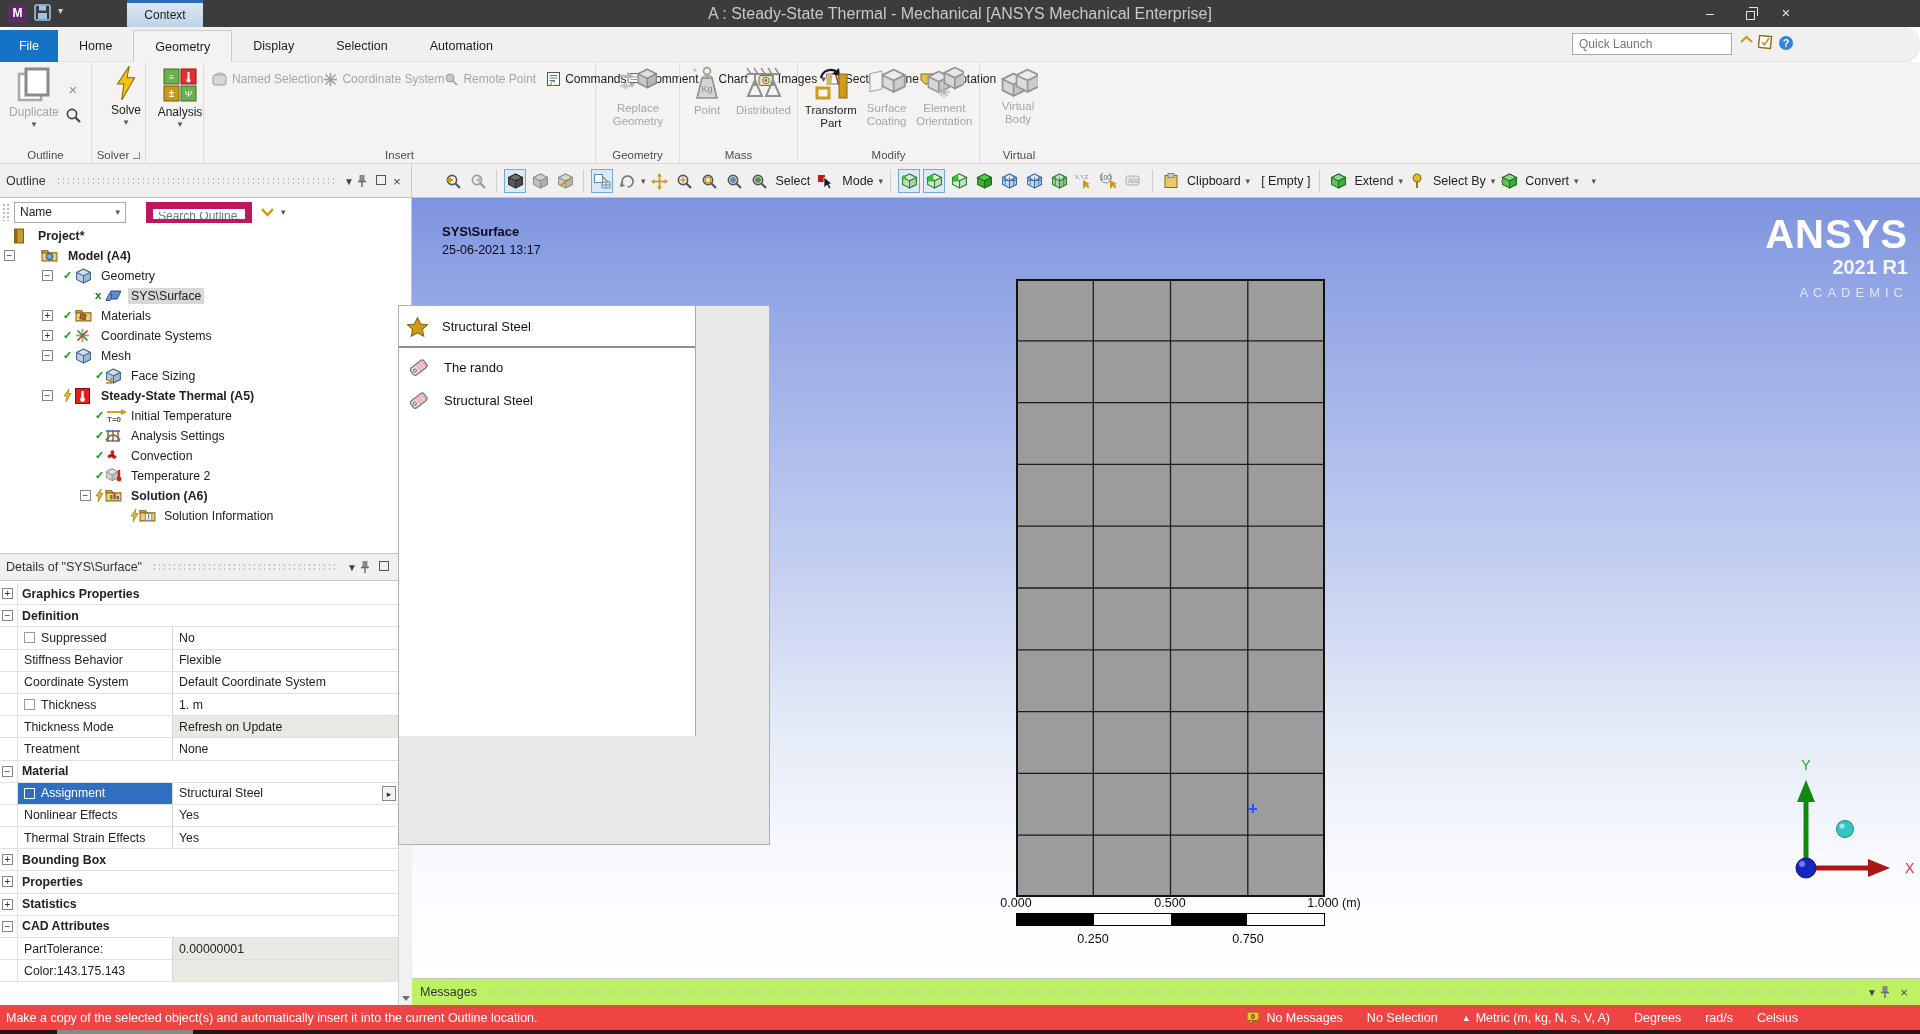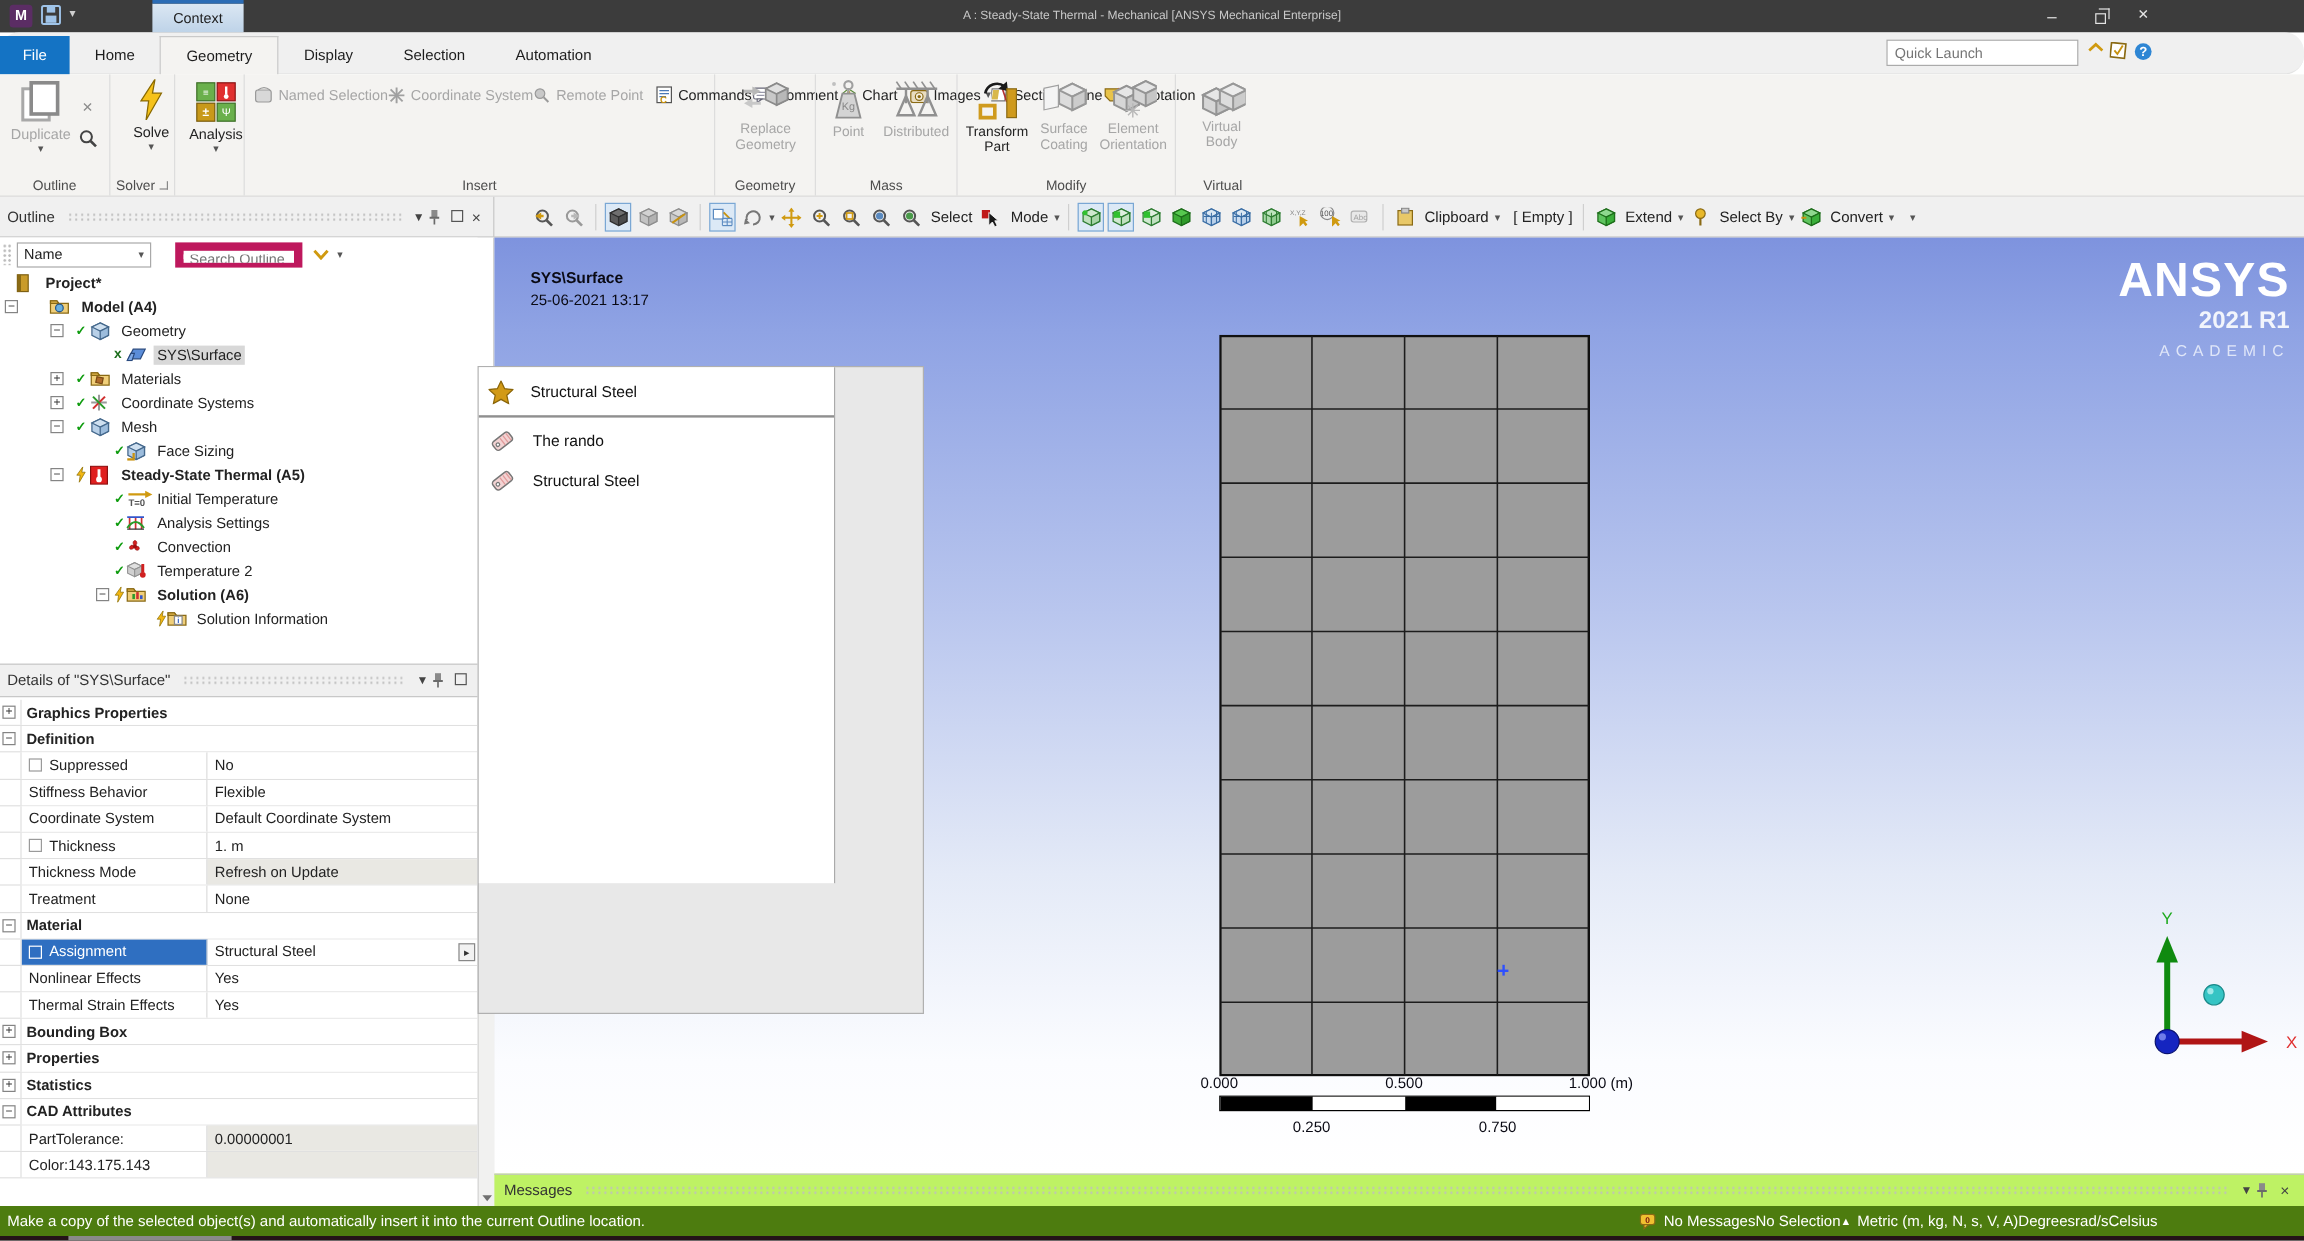--- a/index.html
+++ b/index.html
@@ -8,21 +8,21 @@
   [data-interactable]{box-sizing:border-box;}
   
   .titlebar{position:absolute;left:0;top:0;width:1920px;height:27px;background:#3c3c3c;}
   .app-ic{position:absolute;left:8px;top:4px;width:19px;height:19px;background:#5b2d64;border-radius:3px;
           color:#fff;font-weight:bold;font-size:12px;text-align:center;line-height:19px;}
   .save-ic{position:absolute;left:34px;top:4px;}
   .qat-caret{position:absolute;left:58px;top:5px;color:#cfcfcf;font-size:10px;}
   .ctx-tab{position:absolute;left:127px;top:0;width:76px;height:27px;background:linear-gradient(#dbe7f3,#bed3e8);
            border-top:3px solid #2b6cb5;color:#1d1d1d;text-align:center;line-height:24px;font-size:12px;}
   .win-title{position:absolute;left:400px;right:400px;top:0;height:27px;text-align:center;line-height:27px;
-             color:#c9c9c9;font-size:10px;white-space:nowrap;}
+             color:#c9c9c9;font-size:16px;white-space:nowrap;}
   .winbtn{position:absolute;top:0;width:34px;height:26px;color:#e4e4e4;text-align:center;line-height:26px;font-size:14px;}
   .wb-min{left:1693px;} .wb-res{left:1733px;} .wb-cls{left:1769px;font-size:15px;}
   .res-glyph{display:inline-block;width:9px;height:9px;border:1.5px solid #e4e4e4;position:relative;top:2px;}
   .res-glyph:before{content:"";position:absolute;left:2px;top:-5px;width:8px;height:8px;border:1.5px solid #e4e4e4;border-left:none;border-bottom:none;}
   
   .menubar{position:absolute;left:0;top:27px;width:1920px;height:35px;background:#f0f0f0;border-bottom:1px solid #e3e3e3;border-radius:16px;}
   .file-btn{position:absolute;left:0;top:3px;width:58px;height:32px;background:#1473c4;color:#fff;text-align:center;line-height:32px;font-size:12.5px;}
   .mtabs{position:absolute;left:58px;top:3px;height:32px;display:flex;}
   .mtab{padding:0 21px;line-height:32px;font-size:12.5px;color:#1d1d1d;}
   .mtab.active{background:#f4f3f1;border:1px solid #c9c9c9;border-bottom:none;}
@@ -111,23 +111,23 @@
   .rseg{flex:1;} .rseg.b{background:#000;} .rseg.w{background:#fff;}
   .triad{position:absolute;left:1330px;top:552px;}
   
   .popup{position:absolute;left:398px;top:305px;width:372px;height:540px;background:#e8e8e8;border:1px solid #b0b0b0;box-sizing:border-box;}
   .popwhite{position:absolute;left:0;top:0;width:297px;height:430px;background:#fff;border-right:1px solid #aaa;padding-top:4px;box-sizing:border-box;}
   .pitem{display:flex;align-items:center;height:33px;padding-left:8px;gap:14px;}
   .plabel{font-size:13px;color:#111;}
   .psep{height:2px;background:#8f8f8f;margin:3px 0;}
   
   .msgbar{position:absolute;left:412px;top:978px;width:1508px;height:27px;background:#bef264;border-top:1px solid #c4c4c4;display:flex;align-items:center;padding:0 8px;box-sizing:border-box;}
-  .statusbar{position:absolute;left:0;top:1005px;width:1920px;height:25px;background:#4d7c0f;color:#fff;display:flex;align-items:center;font-size:12.5px;}
+  .statusbar{position:absolute;left:0;top:1005px;width:1920px;height:25px;background:#ef4444;color:#fff;display:flex;align-items:center;font-size:12.5px;}
   .sb-hint{margin-left:6px;white-space:nowrap;}
-  .sb-right{position:absolute;right:122px;display:flex;align-items:flex-end;white-space:nowrap;}
+  .sb-right{position:absolute;right:122px;display:flex;align-items:flex-end;gap:24px;white-space:nowrap;}
   .sb-item{display:flex;align-items:center;gap:5px;}
   .bstrip{position:absolute;left:0;top:1030px;width:1920px;height:4px;background:#241418;}
   .bseg{position:absolute;left:57px;top:0;width:136px;height:4px;background:#8a8a8a;}
   svg{display:block;}
   .ric svg,.ti svg{display:block;}
 </style>
 </head>
 <body>
 
 <div id="app" data-interactable="false">

